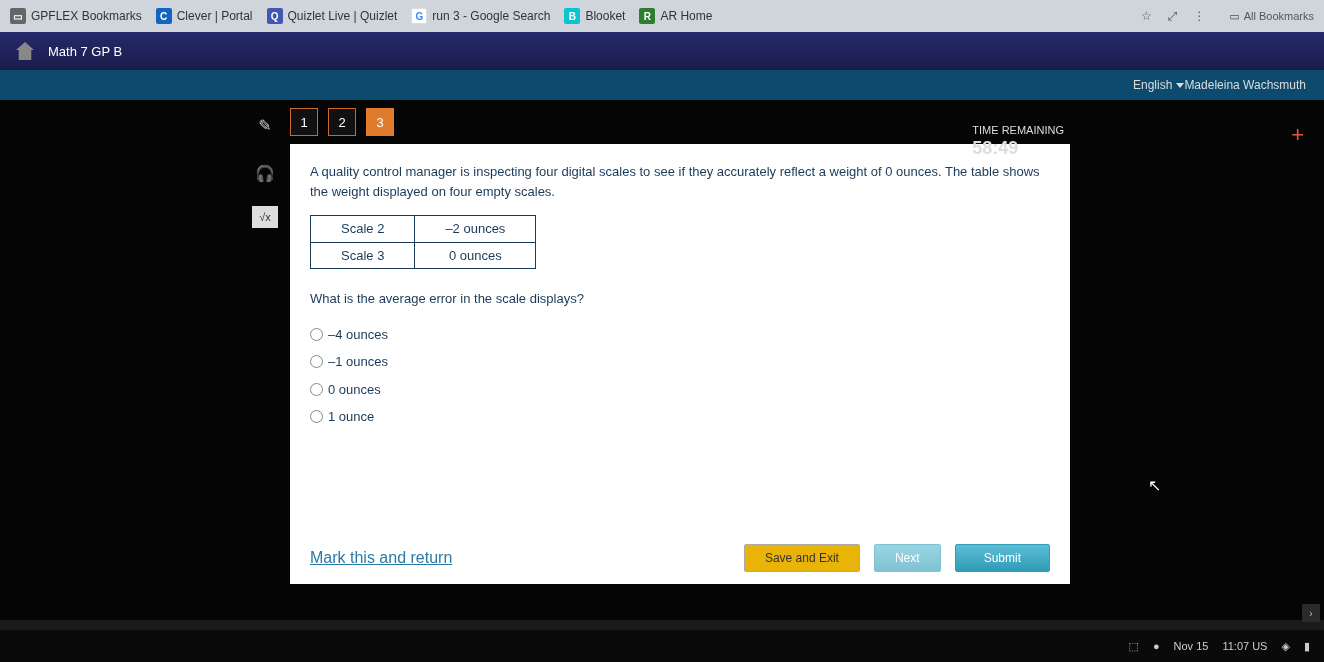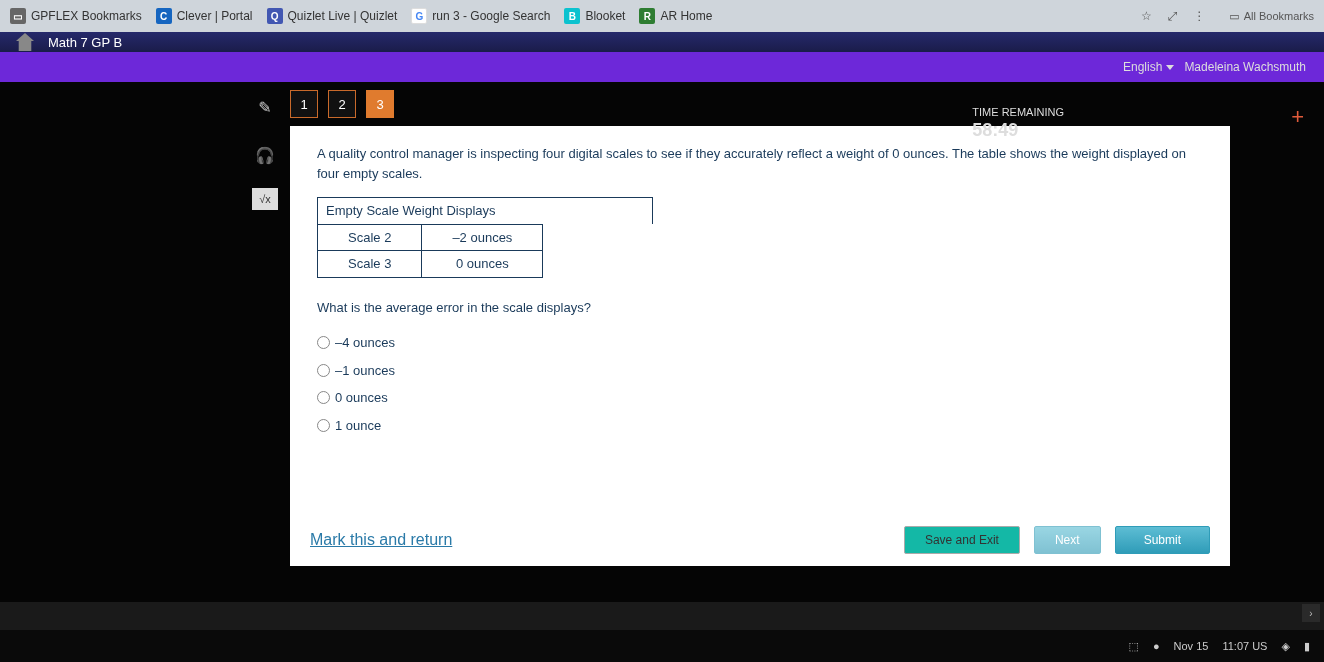--- a/index.html
+++ b/index.html
@@ -7,59 +7,59 @@
 
 
 .bookmarks-bar { height:32px; background:#cfd5db; display:flex; align-items:center; padding:0 10px; font-size:12px; color:#333; gap:14px; }
 .bookmarks-bar .bm { display:flex; align-items:center; gap:5px; cursor:pointer; }
 .bm-icon { width:16px; height:16px; display:inline-flex; align-items:center; justify-content:center; border-radius:2px; font-size:10px; color:#fff; font-weight:bold; }
 .spacer { flex:1; }
 .right-icons { display:flex; align-items:center; gap:16px; color:#555; }
 .all-bm { display:flex; align-items:center; gap:4px; font-size:11px; color:#555; margin-left:10px; }
 
 
-.course-header { height:20px; background:linear-gradient(#26296b,#1a1c4a); display:flex; align-items:center; padding:0 16px; color:#fff; font-size:13px; }
+.course-header { height:38px; background:linear-gradient(#26296b,#1a1c4a); display:flex; align-items:center; padding:0 16px; color:#fff; font-size:13px; }
 .course-header .home-icon { width:18px; height:18px; background:#888; margin-right:14px; clip-path:polygon(50% 0,100% 45%,85% 45%,85% 100%,15% 100%,15% 45%,0 45%); }
 
 
-.user-row { height:30px; background:#6d28d9; display:flex; align-items:center; justify-content:flex-end; padding:0 18px; color:#ddd; font-size:12px; gap:10px; }
+.user-row { height:30px; background:#0c4a6e; display:flex; align-items:center; justify-content:flex-end; padding:0 18px; color:#ddd; font-size:12px; }
 .lang { display:flex; align-items:center; gap:4px; }
 .chev-down { width:0; height:0; border-left:4px solid transparent; border-right:4px solid transparent; border-top:5px solid #ddd; }
 
 
 .main { display:flex; background:#050505; height:520px; position:relative; }
 .left-gutter { width:240px; }
 .tool-col { width:50px; display:flex; flex-direction:column; align-items:center; gap:18px; padding-top:10px; }
 .tool { width:30px; height:30px; display:flex; align-items:center; justify-content:center; color:#ccc; }
 
 
 .qnav-row { display:flex; align-items:center; gap:10px; padding:8px 0; }
 .qnum { width:28px; height:28px; border:1px solid #c96a2b; background:#111; color:#fff; display:flex; align-items:center; justify-content:center; font-size:13px; cursor:pointer; }
 .qnum.active { background:#e07b2e; border-color:#e07b2e; }
 .timer-block { position:absolute; right:260px; top:24px; color:#ddd; text-align:left; font-size:11px; }
 .timer-block .time { font-size:18px; font-weight:bold; margin-top:2px; }
 .plus-icon { position:absolute; right:20px; top:22px; color:#e05a3a; font-size:22px; cursor:pointer; }
 
 
-.card { width:940px; background:#fff; padding:18px 20px 18px 27px; color:#1a3a5a; font-size:13px; line-height:1.5; position:relative; min-height:440px; }
+.card { width:780px; background:#fff; padding:18px 20px 18px 20px; color:#1a3a5a; font-size:13px; line-height:1.5; position:relative; min-height:440px; }
 .prompt { margin-bottom:14px; }
 .data-table { border-collapse:collapse; margin-bottom:20px; }
 .data-table th, .data-table td { border:1px solid #1a3a5a; padding:3px 30px; font-size:13px; color:#1a3a5a; text-align:center; }
 .table-title { border:1px solid #1a3a5a; border-bottom:none; padding:3px 8px; font-size:13px; width:336px; }
 .question { margin-bottom:12px; }
 .options { list-style:none; }
 .options li { display:flex; align-items:center; gap:5px; padding:4px 0; cursor:pointer; }
 .radio { width:13px; height:13px; border:1px solid #888; border-radius:50%; flex-shrink:0; }
 
 
 .card-footer { position:absolute; bottom:12px; left:20px; right:20px; display:flex; align-items:center; }
 .mark-link { color:#2a7aa8; font-size:16px; text-decoration:underline; cursor:pointer; }
 .btn-group { margin-left:auto; display:flex; gap:14px; }
 .btn { padding:6px 20px; font-size:12px; border:1px solid #aaa; cursor:pointer; border-radius:2px; }
-.btn-save { background:#14b8a6; color:#333; }
+.btn-save { background:#eab308; color:#333; }
 .btn-next { background:linear-gradient(#6fc5d8,#4aa8c0); color:#fff; border-color:#4aa8c0; opacity:.7; }
 .btn-submit { background:linear-gradient(#5dbdd4,#2f9cb8); color:#fff; border-color:#2f9cb8; padding:6px 28px; }
 
 
 .taskbar { position:absolute; bottom:0; left:0; right:0; height:32px; background:#0a0a0a; display:flex; align-items:center; justify-content:flex-end; padding:0 14px; color:#ccc; font-size:11px; gap:14px; }
 .cursor { position:absolute; left:1148px; top:476px; font-size:16px; color:#fff; }
 .scroll-ind { position:absolute; right:4px; bottom:40px; width:18px; height:18px; background:#2a2a2a; color:#bbb; display:flex; align-items:center; justify-content:center; font-size:10px; }
 </style>
 </head>
 <body>
@@ -124,21 +124,20 @@
   <div style="flex:0 0 auto">
     <div class="qnav-row">
       <div class="qnum">1</div>
       <div class="qnum">2</div>
       <div class="qnum active">3</div>
     </div>
 
     <div class="card">
       <p class="prompt">A quality control manager is inspecting four digital scales to see if they accurately reflect a weight of 0 ounces. The table shows the weight displayed on four empty scales.</p>
 
-      <div class="table-title">Empty Scale Weight Displays</div>
       <table class="data-table">
         <tbody id="table-body">
             <tr>
               <td>Scale 2</td>
               <td>–2 ounces</td>
             </tr>
             <tr>
               <td>Scale 3</td>
               <td>0 ounces</td>
             </tr>

